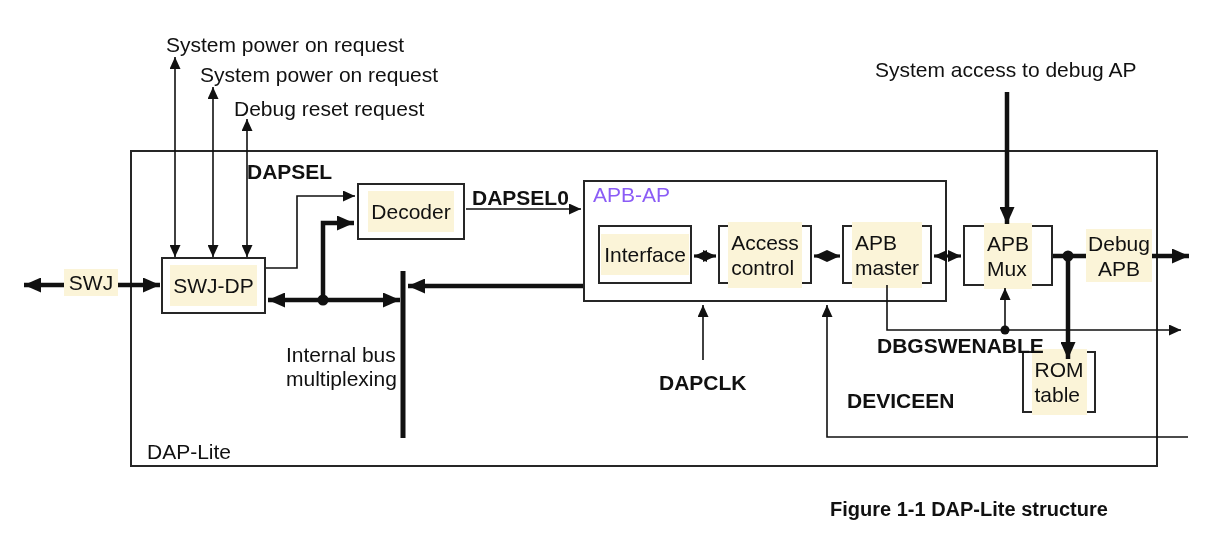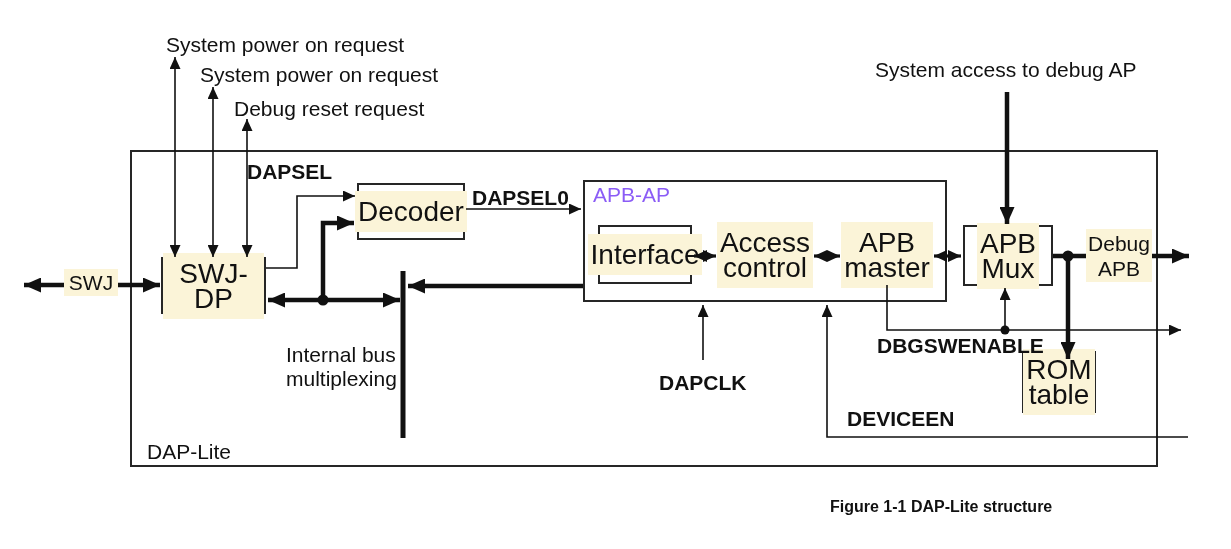--- a/index.html
+++ b/index.html
@@ -11,36 +11,36 @@
   .box{
     position:absolute;border:2px solid #262626;background:#ffffff;
     display:flex;align-items:center;justify-content:center;z-index:1;
     box-sizing:border-box;
   }
   .frame{
     position:absolute;border:2px solid #262626;background:transparent;
     z-index:0;box-sizing:border-box;
   }
   .hl{
-    background:#FBF4D8;padding:8px 3px;white-space:pre-line;text-align:center;
-    font-size:28px;line-height:25px;color:#111;
+    background:#FBF4D8;padding:8px 3px;white-space:pre-line;text-align:left;
+    font-size:21px;line-height:25px;color:#111;
   }
   .txt{
     position:absolute;font-size:21px;line-height:24px;color:#111;
     white-space:pre-line;z-index:3;
   }
   .b{font-weight:bold;}
   .lbl-chip{
     position:absolute;z-index:3;display:flex;align-items:center;
     justify-content:center;background:#FBF4D8;font-size:21px;line-height:25px;
     text-align:center;white-space:pre-line;
   }
   .corner-label{position:absolute;font-size:21px;color:#8b5cf6;z-index:3;}
   .caption{
-    position:absolute;font-size:16px;font-weight:bold;color:#111;z-index:3;
+    position:absolute;font-size:20px;font-weight:bold;color:#111;z-index:3;
   }
 </style>
 </head>
 <body>
 
 <div class="stage">
 
   <div class="frame" style="left:130px;top:150px;width:1028px;height:317px;"></div>
 
   <svg class="wires" width="1231" height="549" viewBox="0 0 1231 549">
@@ -132,21 +132,21 @@
 
   <div class="txt" style="left:166px;top:33px;">System power on request</div>
   <div class="txt" style="left:200px;top:63px;">System power on request</div>
   <div class="txt" style="left:234px;top:97px;">Debug reset request</div>
   <div class="txt" style="left:875px;top:58px;">System access to debug AP</div>
 
   <div class="txt b" style="left:247px;top:160px;">DAPSEL</div>
   <div class="txt b" style="left:472px;top:186px;">DAPSEL0</div>
   <div class="txt b" style="left:659px;top:371px;">DAPCLK</div>
   <div class="txt b" style="left:877px;top:334px;">DBGSWENABLE</div>
-  <div class="txt b" style="left:847px;top:407px;">DEVICEEN</div>
+  <div class="txt b" style="left:847px;top:389px;">DEVICEEN</div>
 
   <div class="txt" style="left:286px;top:343px;">Internal bus
 multiplexing</div>
 
   <div class="txt" style="left:147px;top:440px;">DAP-Lite</div>
 
   <div class="caption" style="left:830px;top:498px;">Figure 1-1 DAP-Lite structure</div>
 
 </div>
 

